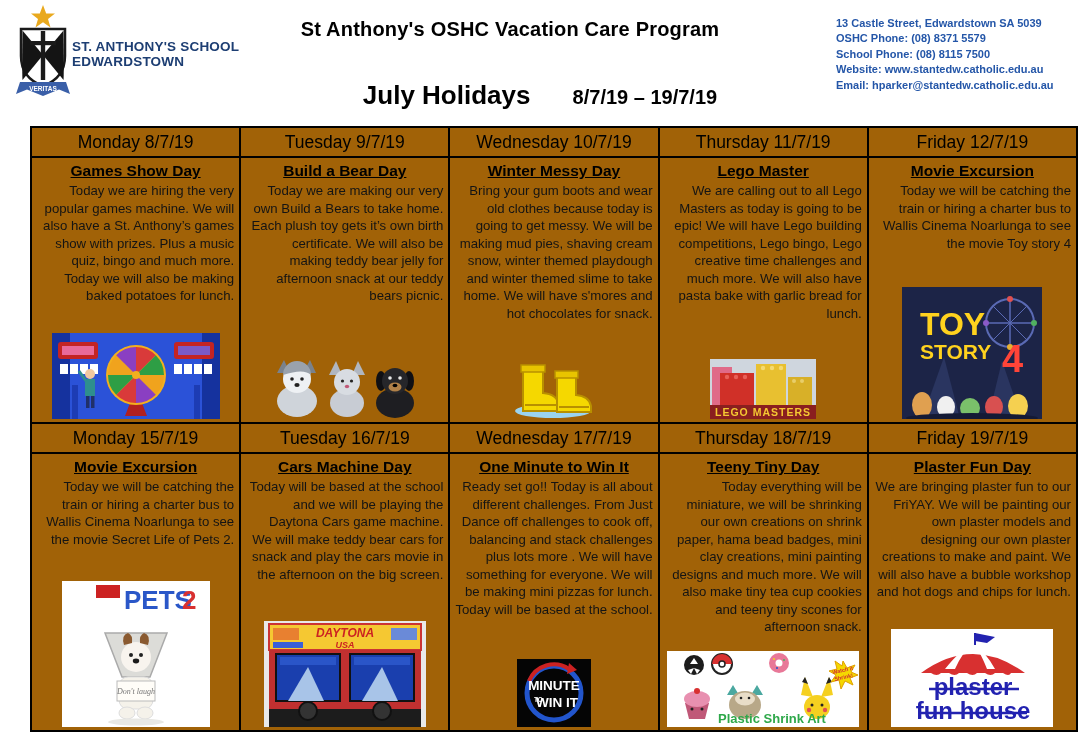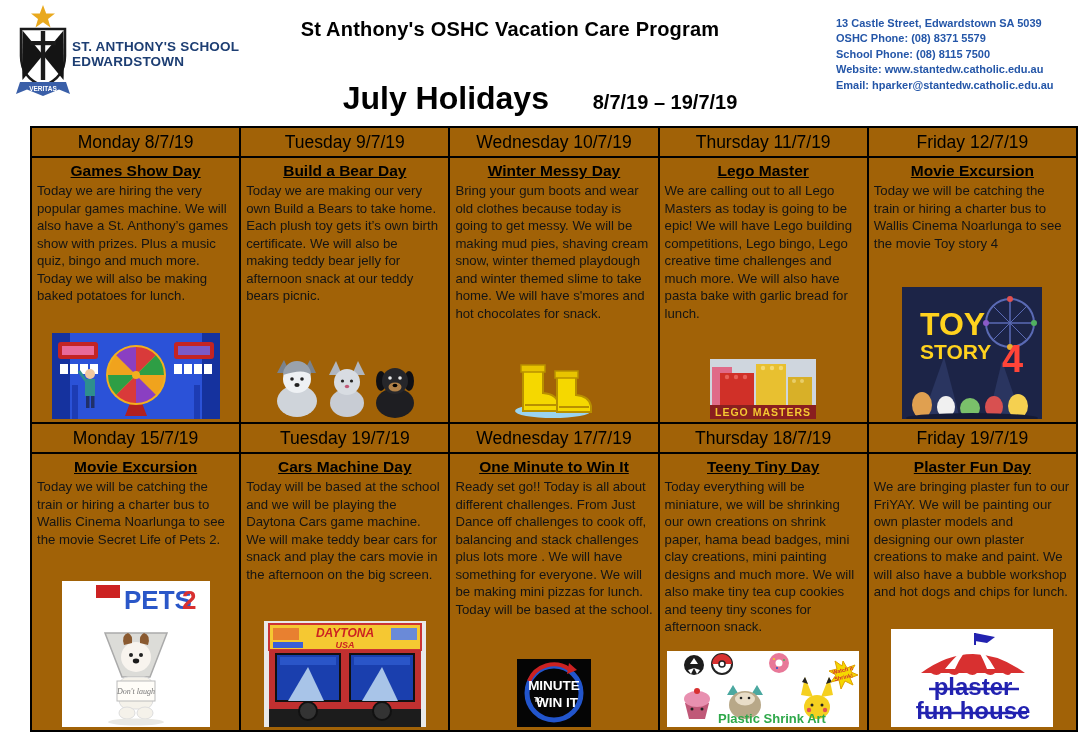--- a/index.html
+++ b/index.html
@@ -16,32 +16,32 @@
     font-size:13.5px; line-height:1.08; color:#1d3e73; letter-spacing:.2px;
   }
   .main-title {
     position:absolute; left:205px; top:18px; width:610px; text-align:center;
     font-size:20px; font-weight:bold; letter-spacing:.2px;
   }
   .subtitle {
     position:absolute; left:260px; top:80px; width:560px; text-align:center;
     font-weight:bold; white-space:nowrap;
   }
-  .subtitle .jh { font-size:32px; }
+  .subtitle .jh { font-size:26px; }
   .subtitle .dates { font-size:20px;margin-left:26px; }
   .contact {
     position:absolute; right:6px; top:16px; width:238px;
     color:#2456a8; font-size:11px; font-weight:bold; line-height:1.4;
   }
   
   table.program { border-collapse:collapse; margin-left:30px; width:1048px; table-layout:fixed; }
   table.program th, table.program td { border:2px solid #000; background:#a16207; }
   th.date-cell { height:30px; font-weight:normal; font-size:17.5px; text-align:center; }
   td.day-cell { vertical-align:top; padding:3px 5px; }
-  .cell { display:flex; flex-direction:column; align-items:center; text-align:left; }
+  .cell { display:flex; flex-direction:column; align-items:center; text-align:right; }
   .cell.h1 { height:258px; }
   .cell.h2 { height:270px; }
   .activity-title { font-weight:bold; text-decoration:underline; font-size:15.5px; margin:1px 0 2px; }
   .activity-desc { font-size:13.2px; line-height:1.33; color:#141414; }
   .img-wrap { margin-top:auto; display:flex; justify-content:center; padding-top:3px; }
   svg text { font-family:"Liberation Sans", sans-serif; }
   .hand { font-family:"Liberation Serif", serif; font-style:italic; }
 </style>
 </head>
 <body>
@@ -243,21 +243,21 @@
             <ellipse cx="116" cy="119" rx="10" ry="12" fill="#f5d050"></ellipse>
             <ellipse cx="70" cy="131" rx="66" ry="5" fill="#141a35"></ellipse>
           </svg>
         </div>
       </div>
     </td>
   </tr>
 
   <tr>
     <th class="date-cell">Monday 15/7/19</th>
-    <th class="date-cell">Tuesday 19/7/19</th>
+    <th class="date-cell">Tuesday 16/7/19</th>
     <th class="date-cell">Wednesday 17/7/19</th>
     <th class="date-cell">Thursday 18/7/19</th>
     <th class="date-cell">Friday 19/7/19</th>
   </tr>
 
   <tr>
 
     <td class="day-cell">
       <div class="cell h2">
         <div class="activity-title">Movie Excursion</div>

